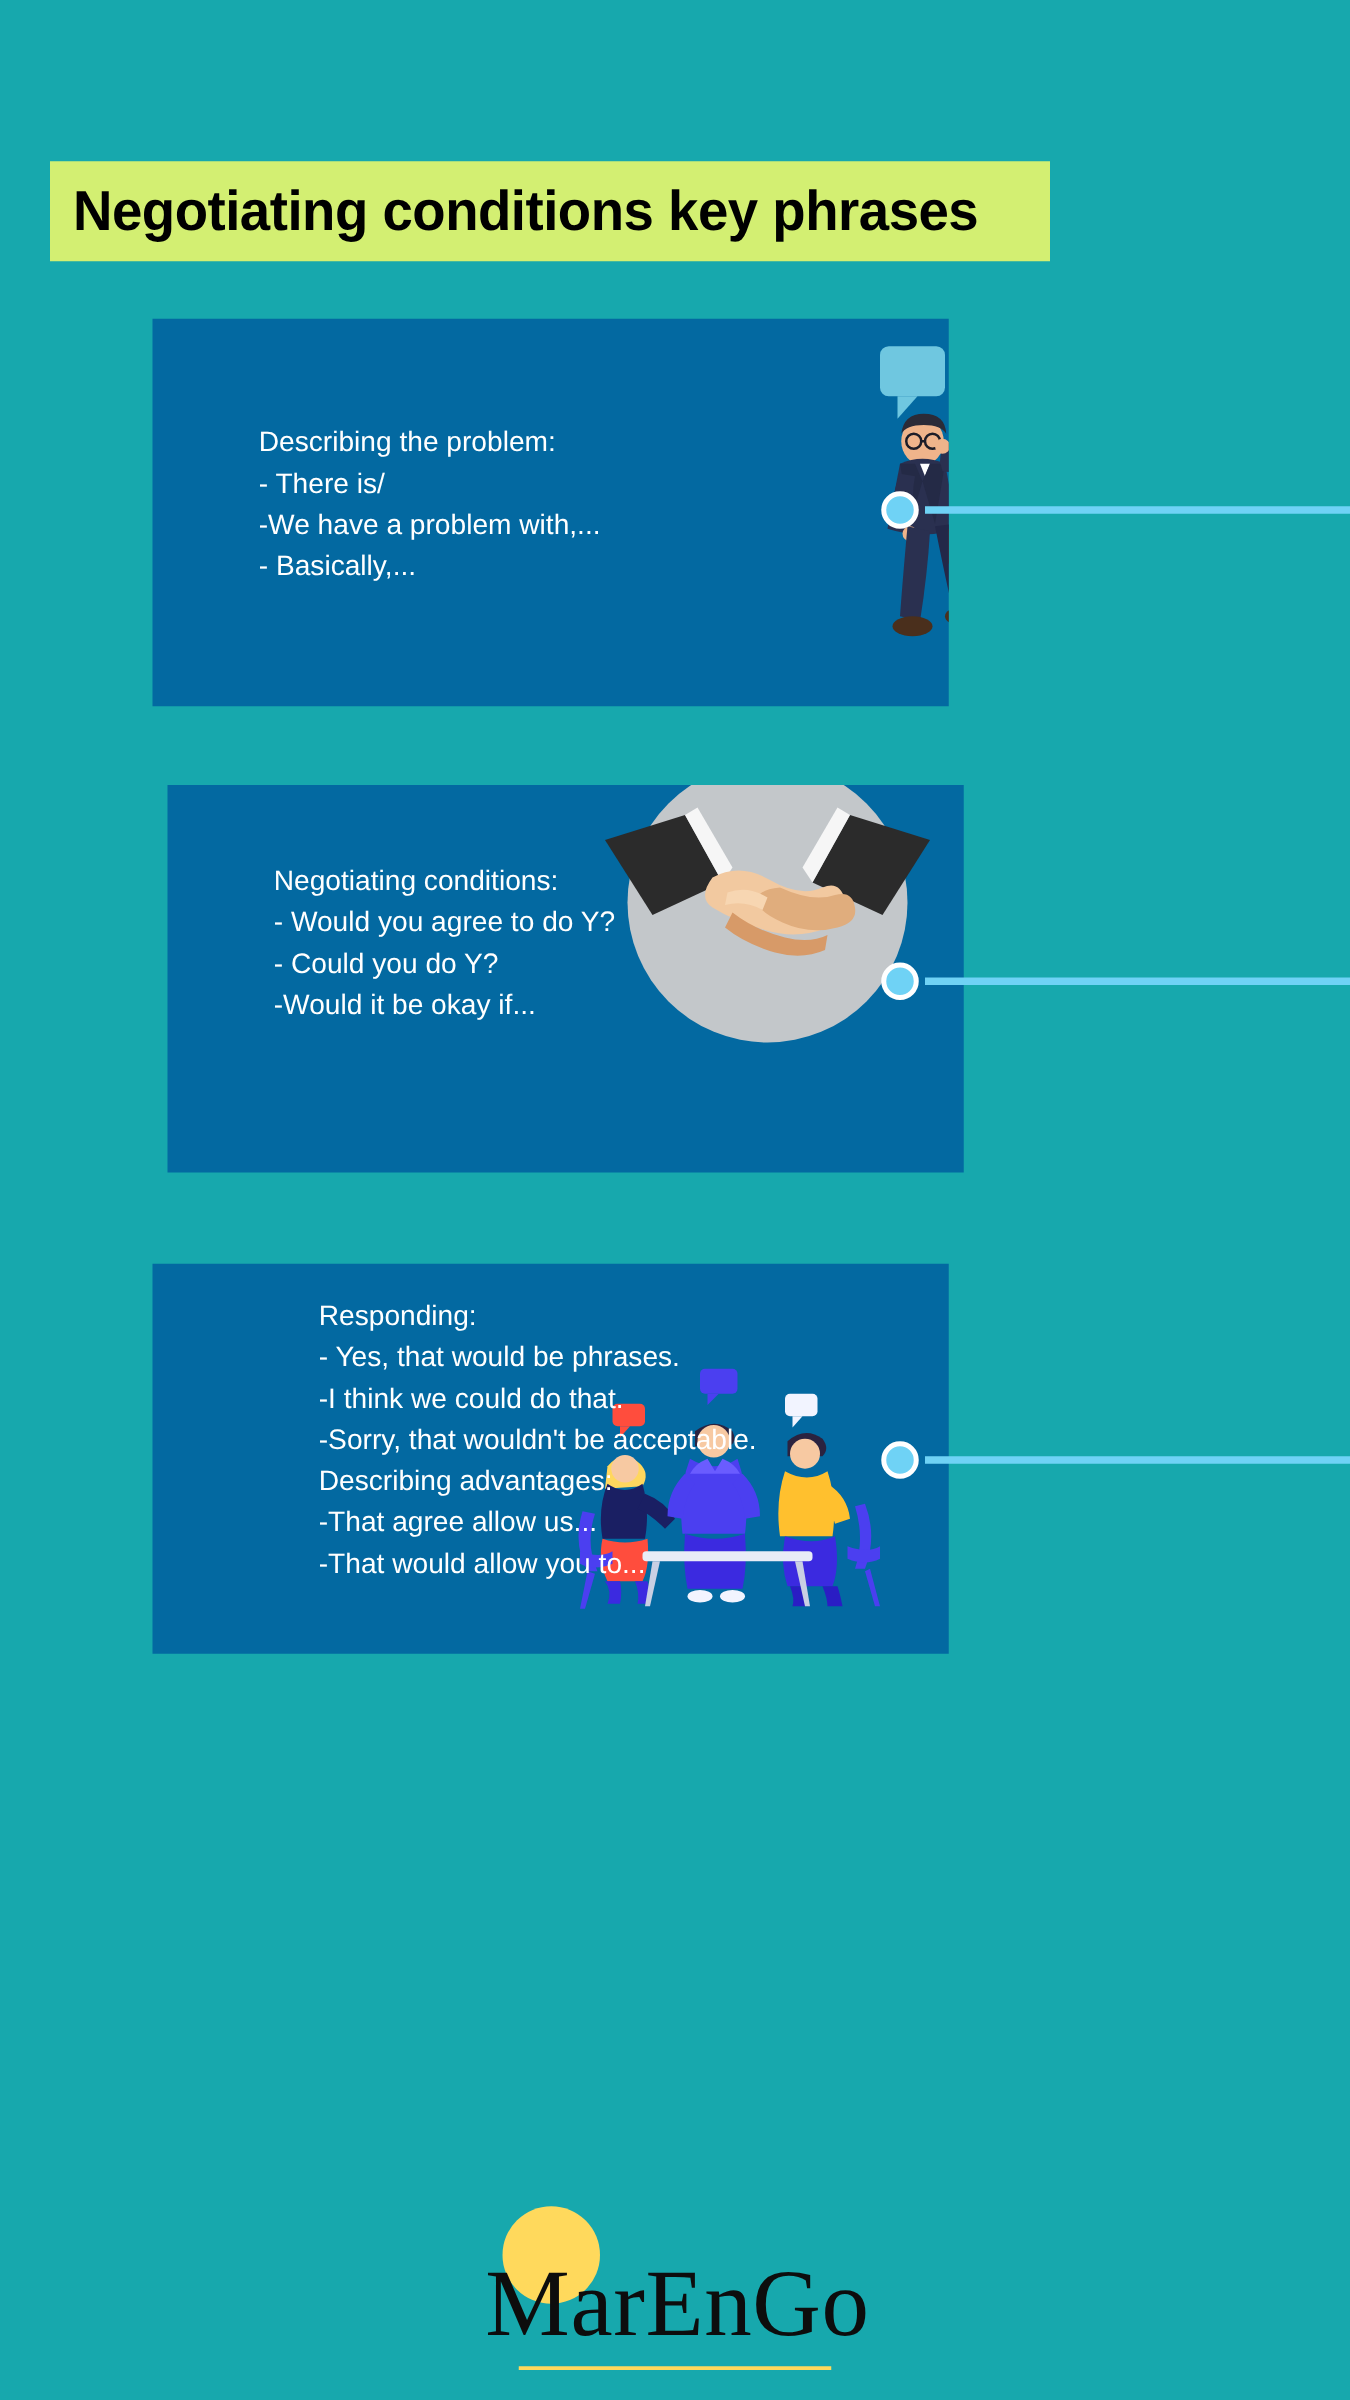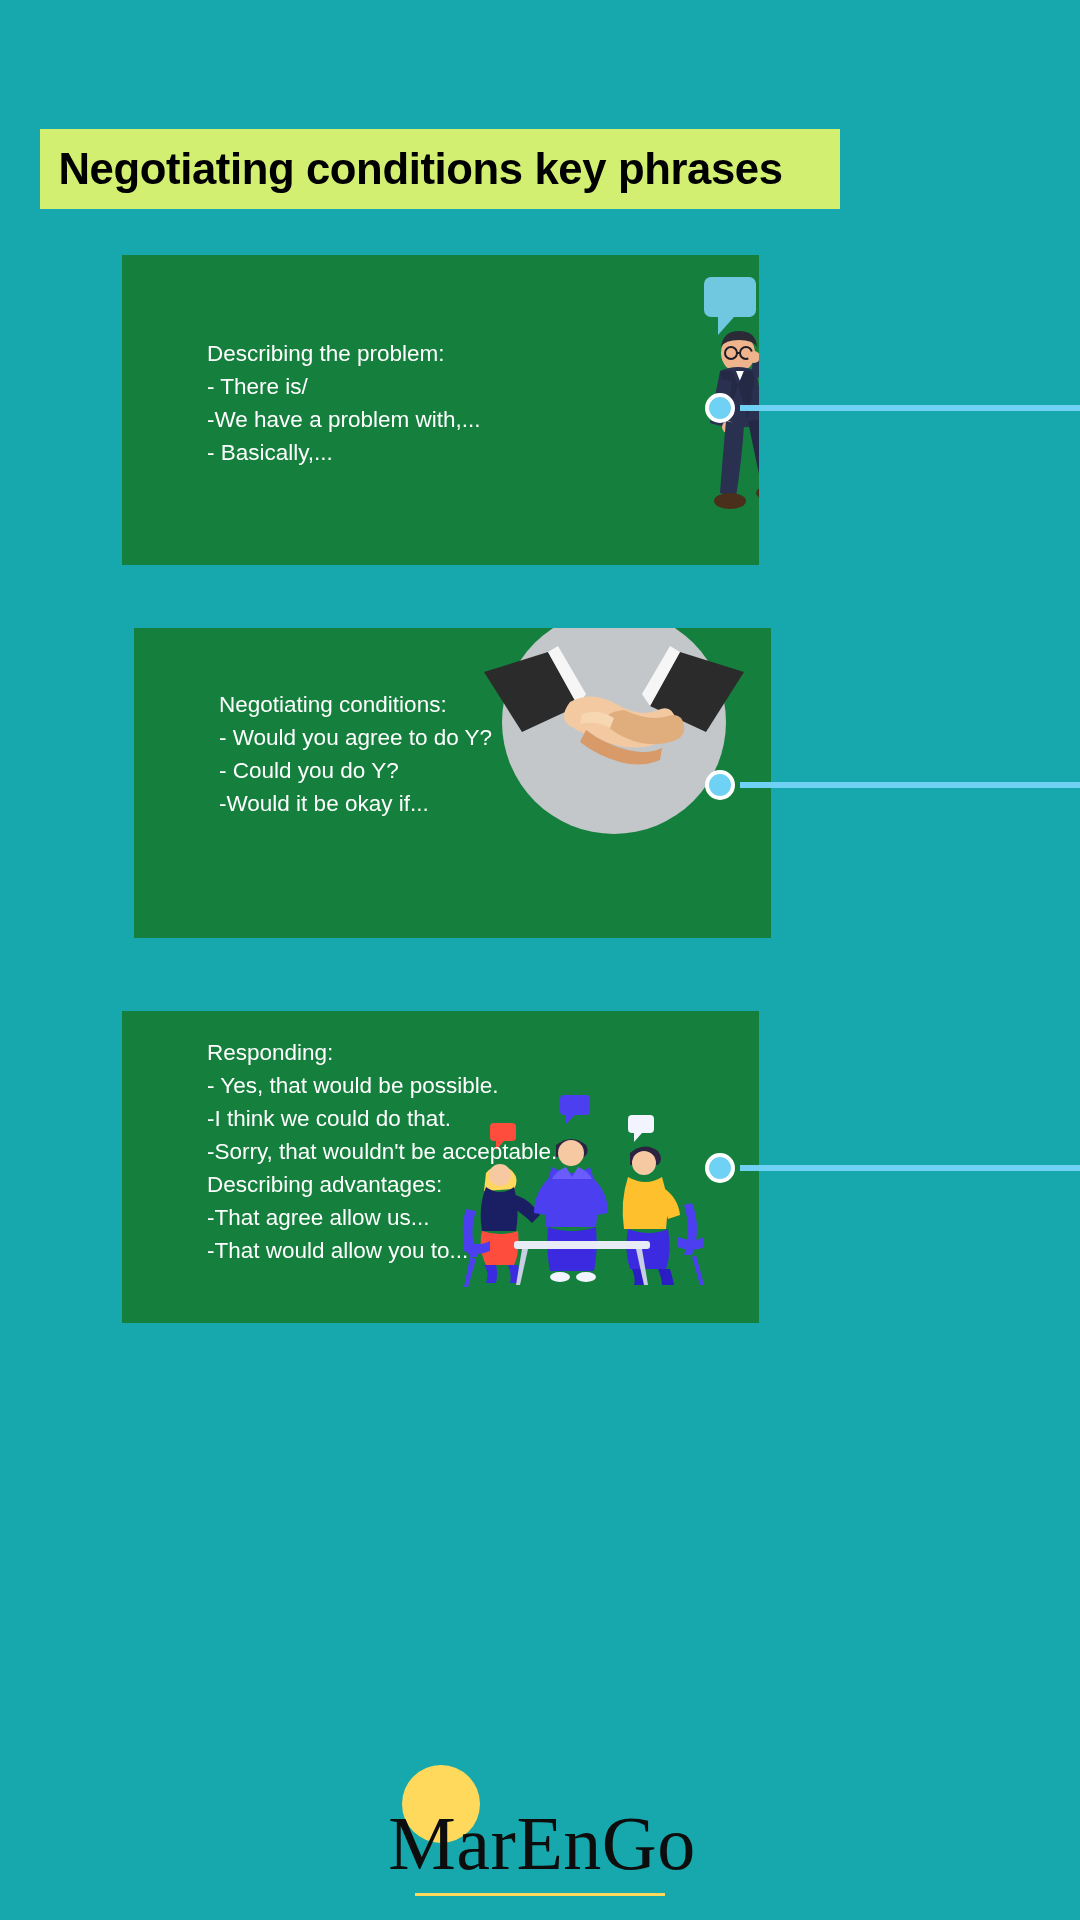--- a/index.html
+++ b/index.html
@@ -27,39 +27,39 @@
     letter-spacing:-0.4px;
     padding-left:19px;
     white-space:nowrap;
     transform:scaleX(0.97);
     transform-origin:left center;
   }
 
   
   .card {
     position:absolute;
-    background:#15803d;
+    background:#0369a1;
     overflow:hidden;
   }
   .card-1 { left:122px; top:255px;  width:637px; height:310px; }
   .card-2 { left:122px; top:628px;  width:637px; height:310px;margin-left:12px; }
   .card-3 { left:122px; top:1011px; width:637px; height:312px; }
 
   .card-lines {
     position:absolute;
     left:85px;
     color:#fff;
     font-size:22.5px;
     line-height:33px;
     z-index:3;
     white-space:nowrap;
   }
   .card-1 .card-lines { top:82px; }
   .card-2 .card-lines { top:60px; }
-  .card-3 .card-lines { top:25px; }
+  .card-3 .card-lines { top:25px;margin-left:48px; }
   .card-lines .ln { display:block; }
 
   
   .connector {
     position:absolute;
     height:6px;
     background:#6fd2f5;
     z-index:6;
   }
   .conn-1 { left:740px; top:405px;  width:340px; }
@@ -260,21 +260,21 @@
         <path d="M244 164 l8 30 l-4 0 l-8 -28z" fill="#4b3ff0"></path>
 
         <rect x="62" y="150" width="136" height="8" rx="3" fill="#e8ecf7"></rect>
         <path d="M70 158 l-6 36 l4 0 l8 -36z" fill="#c9cfe3"></path>
         <path d="M190 158 l6 36 l-4 0 l-8 -36z" fill="#c9cfe3"></path>
       </svg>
     </div>
 
     <div class="card-lines">
       <span class="ln">Responding:</span>
-      <span class="ln">- Yes, that would be possible.</span>
+      <span class="ln">- Yes, that would be phrases.</span>
       <span class="ln">-I think we could do that.</span>
       <span class="ln">-Sorry, that wouldn't be acceptable.</span>
       <span class="ln">Describing advantages:</span>
       <span class="ln"> -That agree allow us...</span>
       <span class="ln">-That would allow you to...</span>
     </div>
   </div>
   <div class="connector conn-3"></div>
   <div class="dot dot-3"></div>
 

